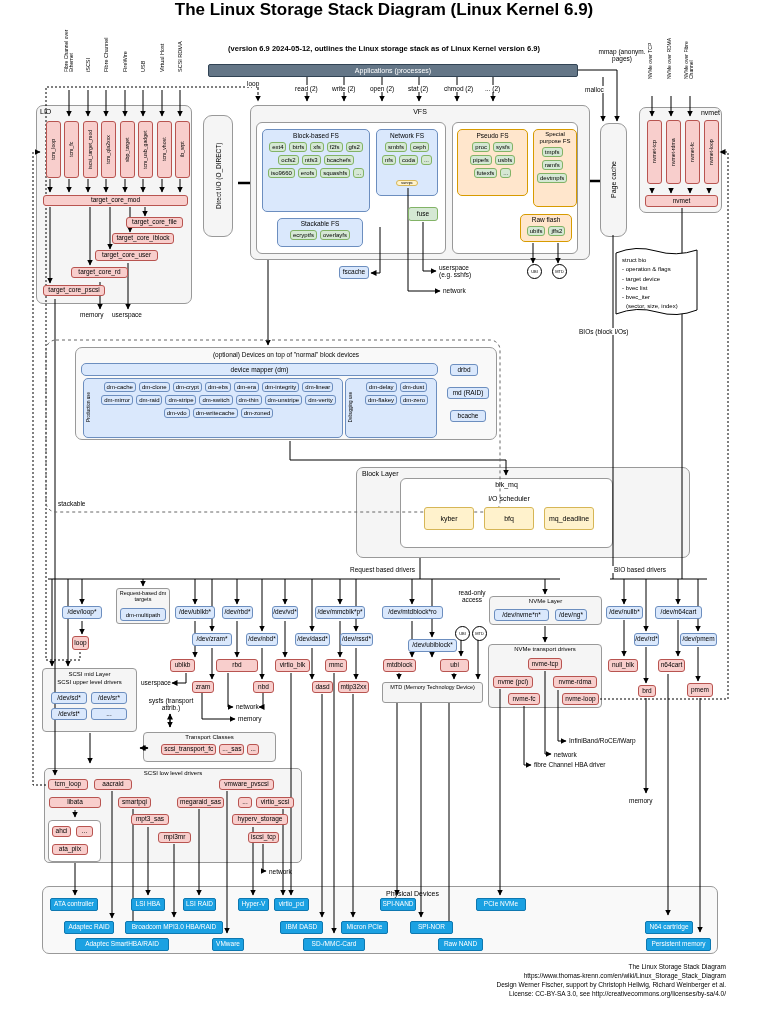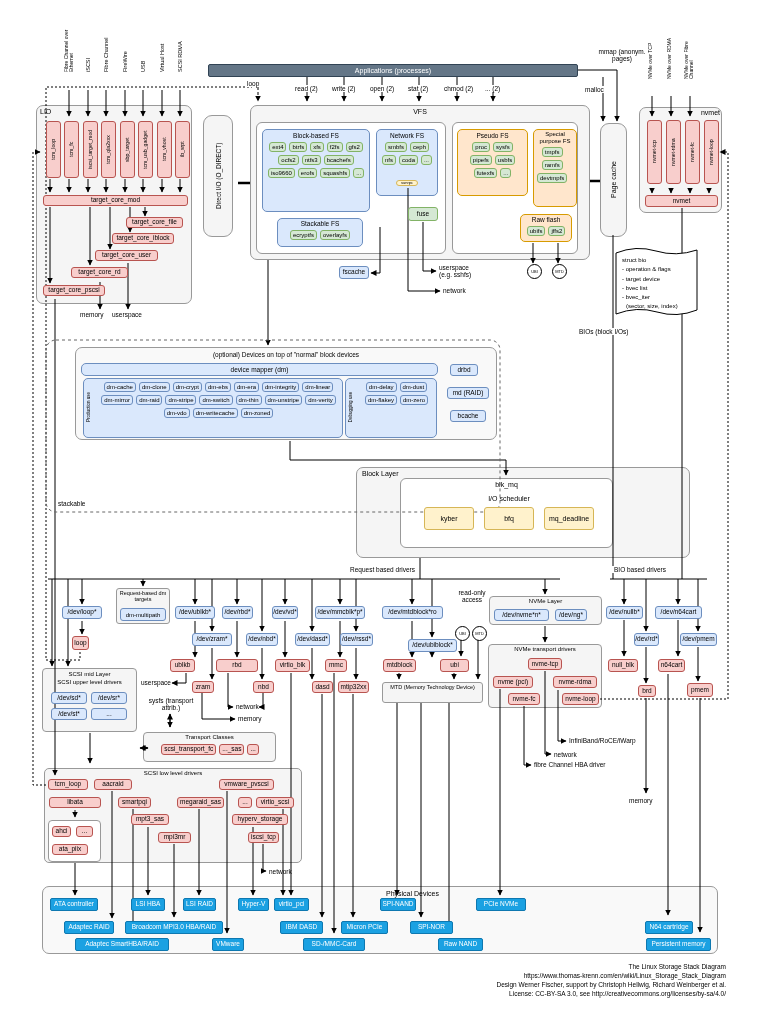--- a/index.html
+++ b/index.html
@@ -193,20 +193,22 @@
       <line x1="668" y1="674" x2="668" y2="915" marker-end="url(#a)"></line>
       <line x1="700" y1="698" x2="700" y2="932" marker-end="url(#a)"></line>
       <line x1="646" y1="698" x2="646" y2="793" marker-end="url(#a)"></line>
 
       <rect x="46" y="340" width="454" height="172" rx="10" stroke="#666" stroke-dasharray="3,3"></rect>
 
       <path d="M616,253 Q636,245 656,251 T697,250 L697,310 Q677,318 657,312 T616,314 Z" fill="#fff" stroke="#000"></path>
     </g>
   </svg>
 
+  <div class="abs z10" style="left:0;top:16;width:768px;text-align:center;font-size:17px;font-weight:bold;">The Linux Storage Stack Diagram (Linux Kernel 6.9)</div>
+  <div class="abs z10" style="left:0;top:44px;width:768px;text-align:center;font-size:7.5px;font-weight:bold;">(version 6.9 2024-05-12, outlines the Linux storage stack as of Linux Kernel version 6.9)</div>
 
   <div class="abs z10" style="left:208px;top:64px;width:370px;height:13px;background:#647687;border:1px solid #314354;border-radius:2px;color:#fff;font-size:7px;display:flex;align-items:center;justify-content:center;">Applications (processes)</div>
 
   <div class="lbl wbg" style="left:245px;top:80px;">loop</div>
   <div class="lbl wbg" style="left:293px;top:85px;">read (2)</div>
   <div class="lbl wbg" style="left:330px;top:85px;">write (2)</div>
   <div class="lbl wbg" style="left:368px;top:85px;">open (2)</div>
   <div class="lbl wbg" style="left:406px;top:85px;">stat (2)</div>
   <div class="lbl wbg" style="left:442px;top:85px;">chmod (2)</div>
   <div class="lbl wbg" style="left:483px;top:85px;">... (2)</div>

